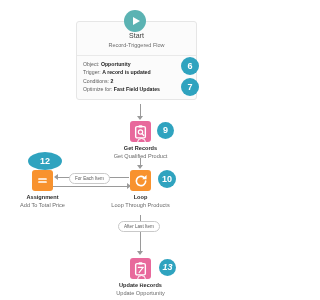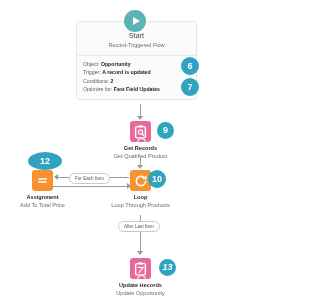--- a/index.html
+++ b/index.html
@@ -94,21 +94,21 @@
     font-weight: bold;
     display: flex;
     align-items: center;
     justify-content: center;
     line-height: 1;
     z-index: 6;
   }
   .badge-6 { left: 181px; top: 57px;  width: 18px; height: 18px; }
   .badge-7 { left: 181px; top: 78px;  width: 18px; height: 18px; }
   .badge-9 { left: 157px; top: 122px; width: 17px; height: 17px; }
-  .badge-10{ left: 148px; top: 170px; width: 18px; height: 18px; }
+  .badge-10{ left: 158px; top: 170px; width: 18px; height: 18px; }
   .badge-12{ left: 28px;  top: 152px; width: 34px; height: 18px; }
   .badge-13{ left: 159px; top: 259px; width: 17px; height: 17px; font-style: italic; }
 
   
   .node-icon {
     position: absolute;
     border-radius: 3px;
     display: flex;
     align-items: center;
     justify-content: center;

